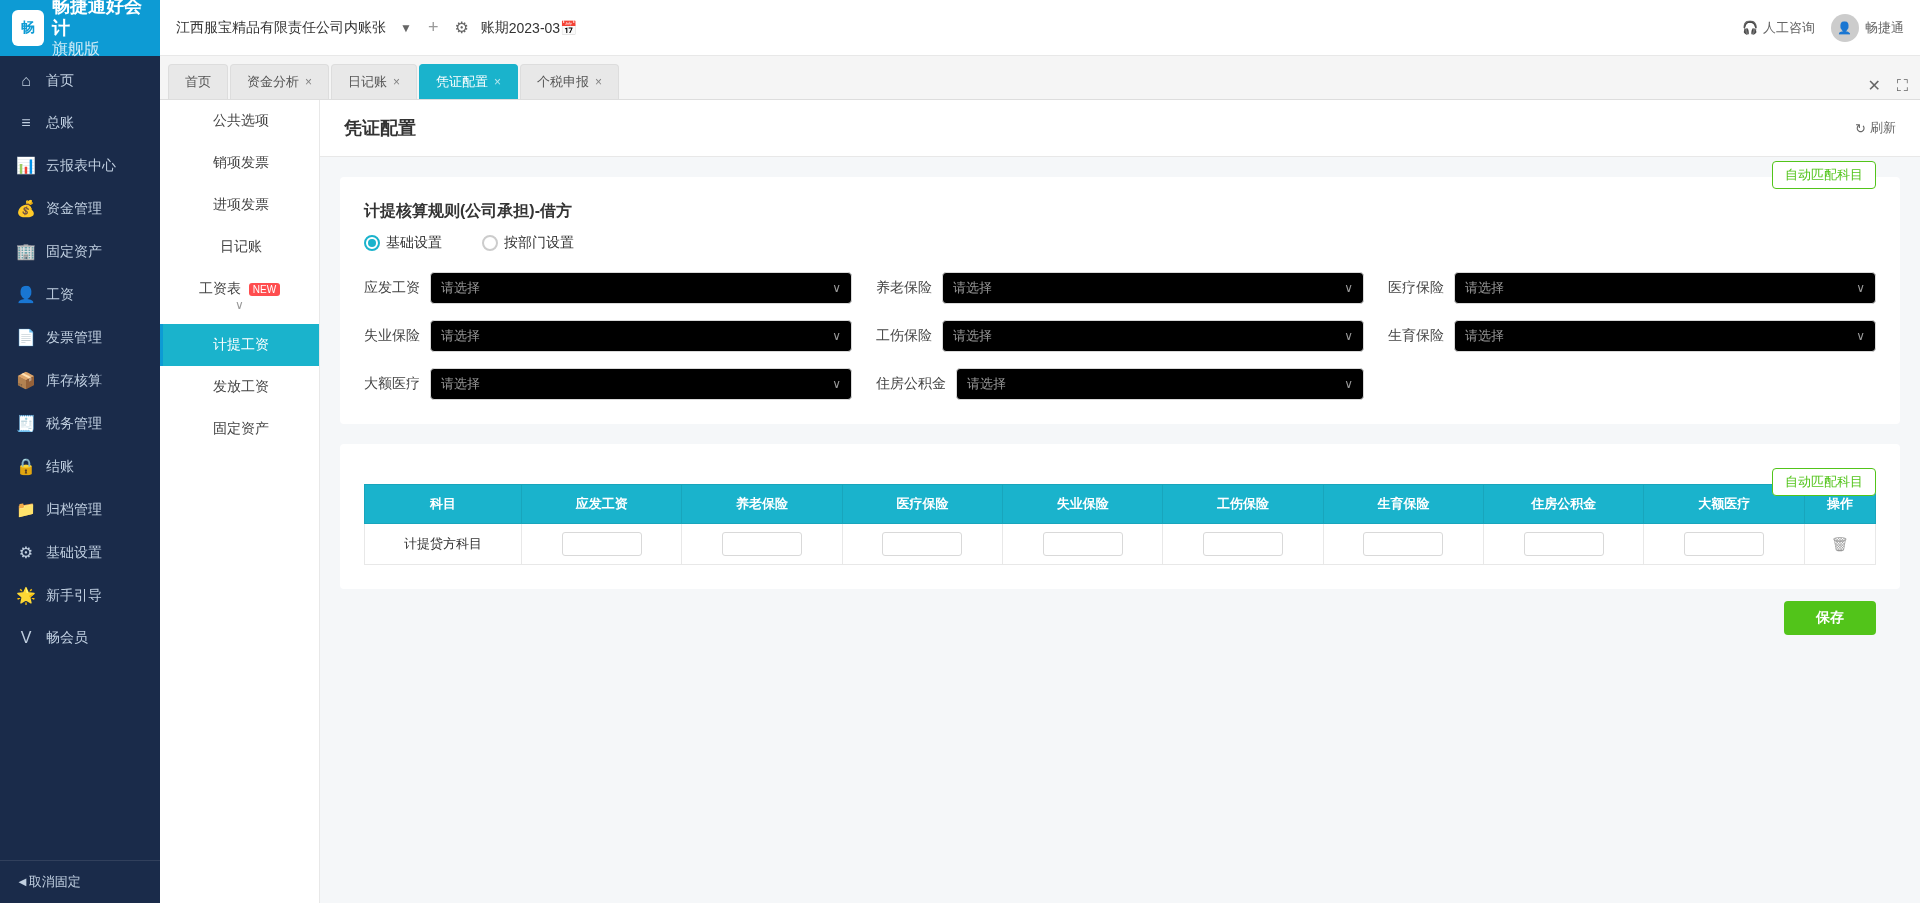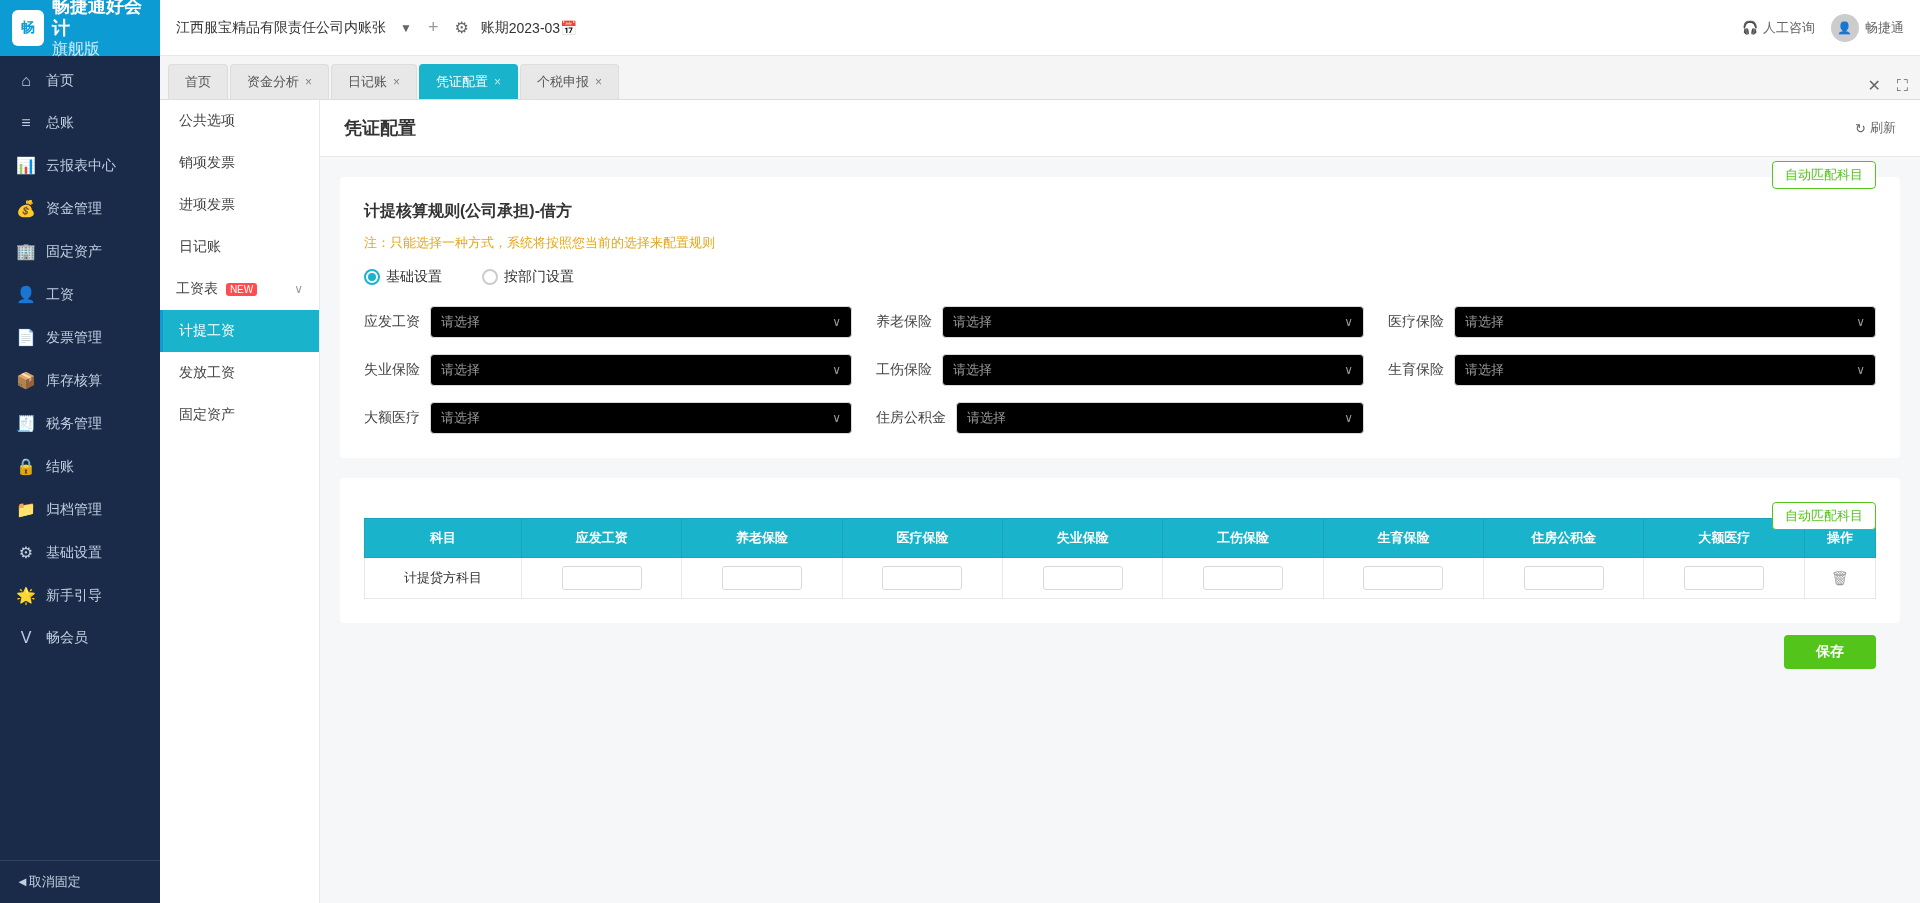--- a/index.html
+++ b/index.html
@@ -86,29 +86,29 @@
     .content-wrapper { flex: 1; display: flex; overflow: hidden; }
 
     
     .left-menu {
       width: 160px; min-width: 160px;
       background: white; border-right: 1px solid #e8e8e8;
       overflow-y: auto;
     }
     .left-menu-item {
       padding: 12px 16px; font-size: 14px; color: #444;
-      cursor: pointer; border-left: 3px solid transparent;
+      cursor: pointer; border-left: 3px solid transparent; text-align: center;
     }
     .left-menu-item.active {
       background: #1ab3cc; color: white;
       border-left-color: #0d9bd4;
     }
     .left-menu-group {
       display: flex; align-items: center; justify-content: space-between;
-      padding: 12px 16px; font-size: 14px; color: #444; cursor: pointer;
+      padding: 12px 0; font-size: 14px; color: #444; cursor: pointer; flex-direction: column;
     }
     .menu-new-badge {
       background: #ff4d4f; color: white; font-size: 10px;
       padding: 1px 4px; border-radius: 3px; margin-left: 4px;
     }
     .menu-arrow { font-size: 12px; color: #999; }
 
     
     .main-content {
       flex: 1; overflow-y: auto; background: #f5f7f9; padding: 0;
@@ -359,21 +359,20 @@
           <span>↻</span>
           <span>刷新</span>
         </div>
       </div>
 
       <div class="content-body">
 
         <div class="section">
           <button class="auto-match-btn">自动匹配科目</button>
           <div class="section-title">计提核算规则(公司承担)-借方</div>
-          <div class="section-note">注：只能选择一种方式，系统将按照您当前的选择来配置规则</div>
 
           <div class="radio-group">
             <div class="radio-option">
               <div class="radio-circle selected">
                 <div class="radio-dot"></div>
               </div>
               <span>基础设置</span>
             </div>
             <div class="radio-option">
               <div class="radio-circle"></div>

